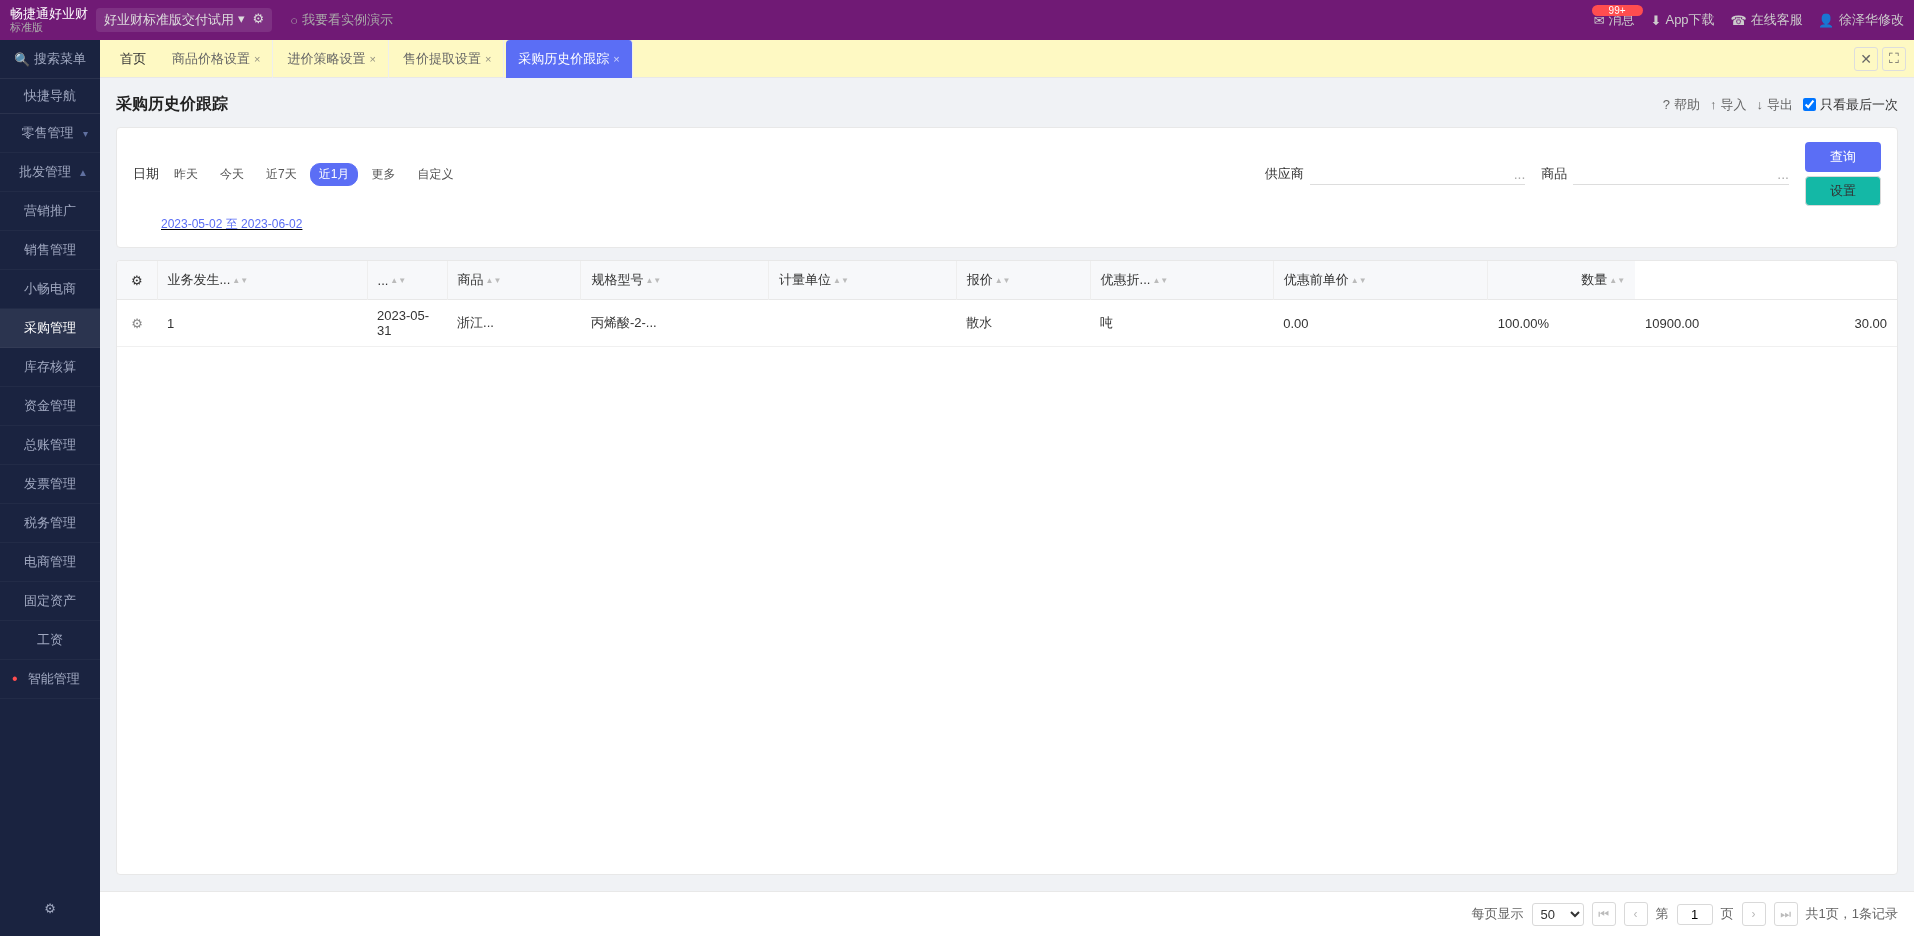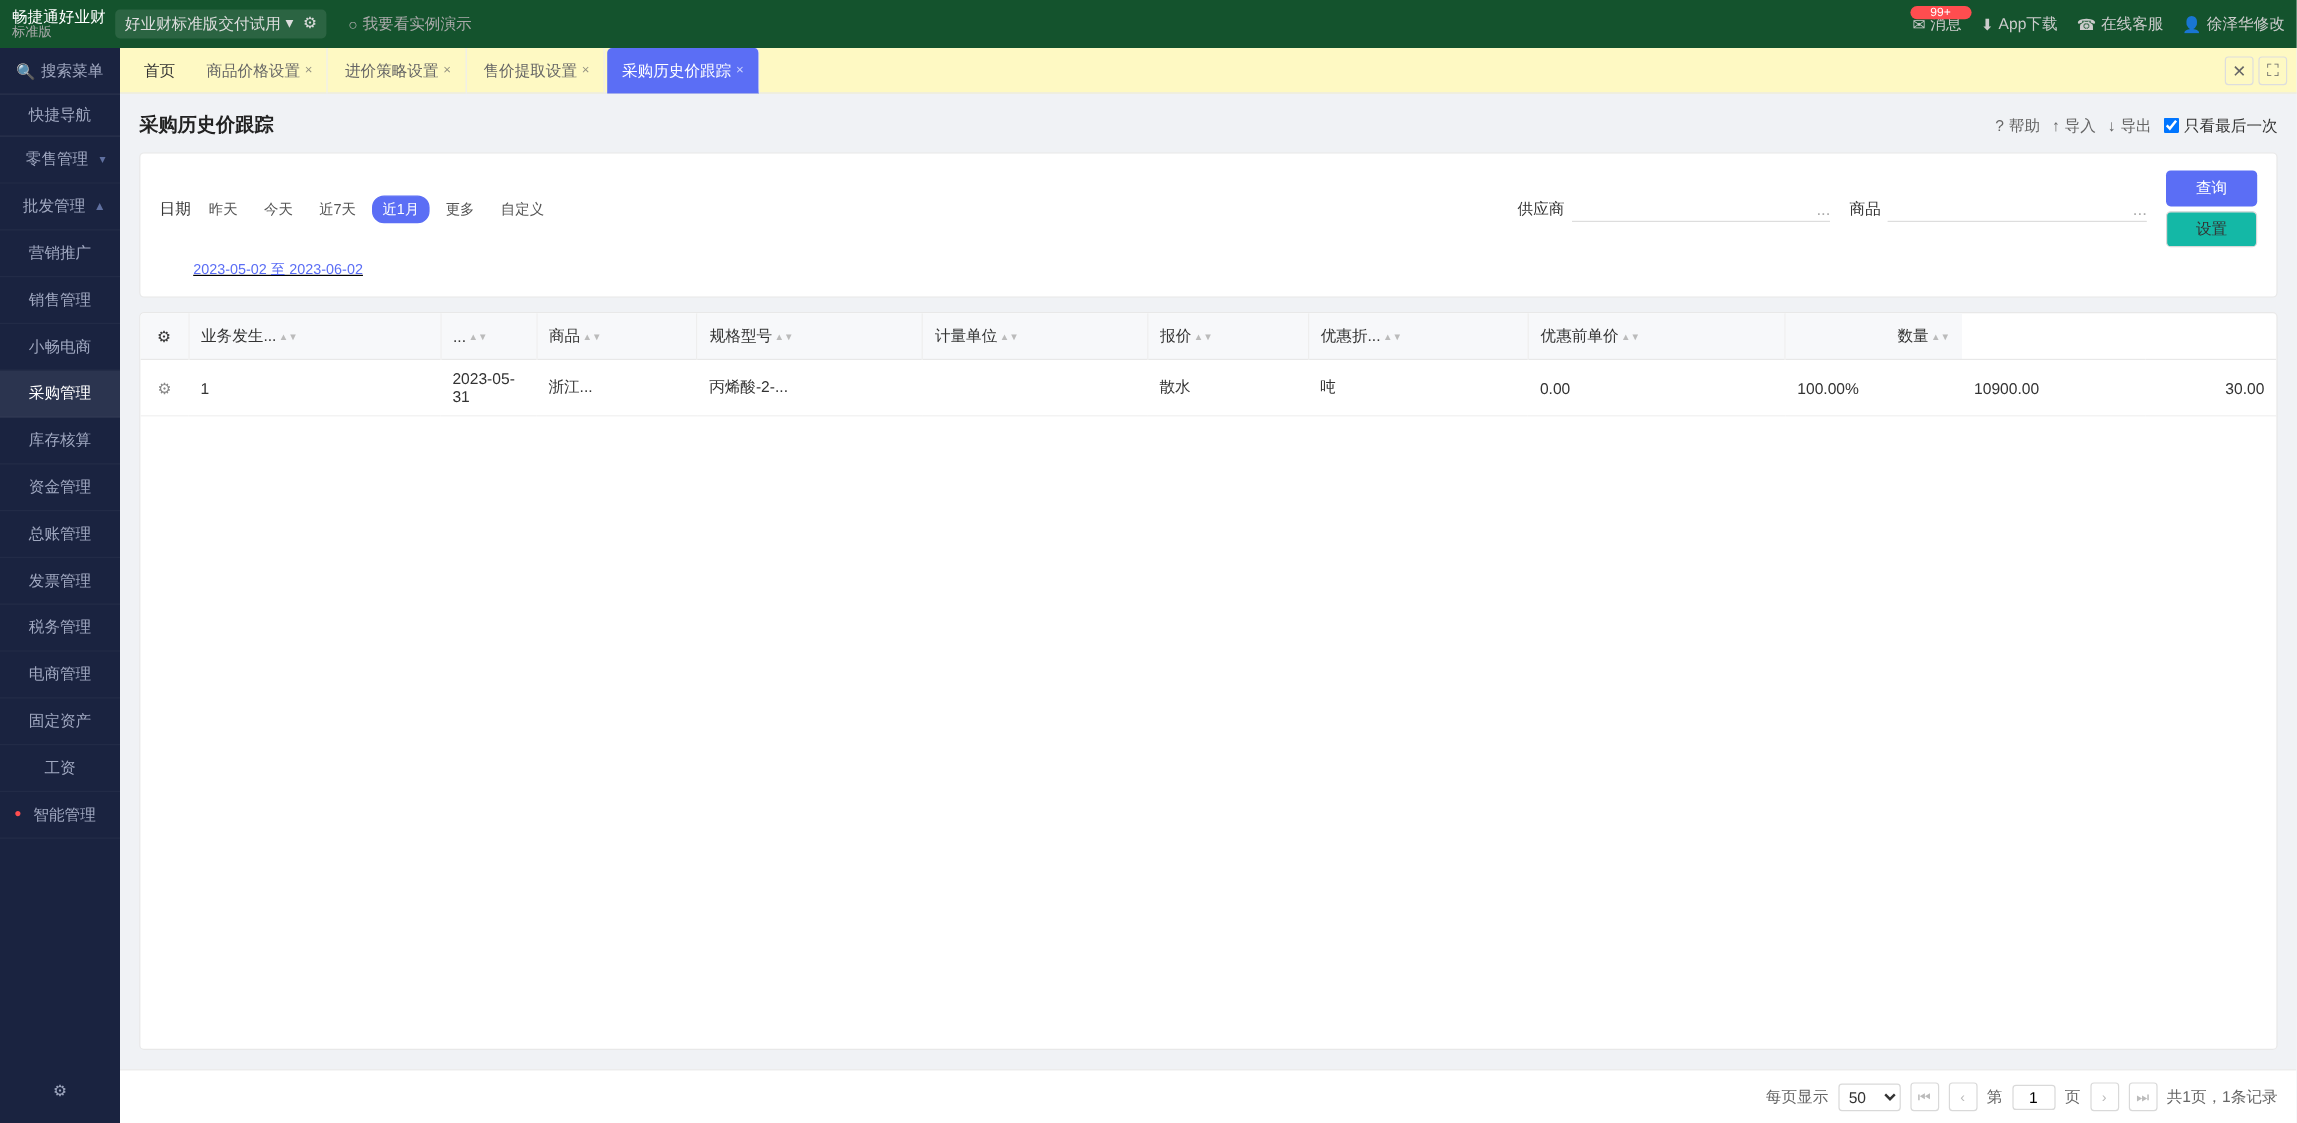--- a/index.html
+++ b/index.html
@@ -1,21 +1,21 @@
 <!DOCTYPE html>
 <html><head>
   <meta charset="utf-8">
   <style>
     * { box-sizing: border-box; margin: 0; padding: 0; font-family: 'Microsoft YaHei', sans-serif; font-size: 13px; }
     body { display: flex; flex-direction: column; height: 936px; overflow: hidden; background: #f0f2f5; }
 
     
     .topbar {
       height: 40px;
-      background: #14532d;
+      background: #701a75;
       display: flex;
       align-items: center;
       padding: 0 10px;
       color: #ccc;
       flex-shrink: 0;
       justify-content: space-between;
     }
     .topbar-left { display: flex; align-items: center; gap: 8px; }
     .topbar-logo { color: #fff; font-size: 13px; line-height: 1.2; }
     .topbar-logo span { display: block; }

